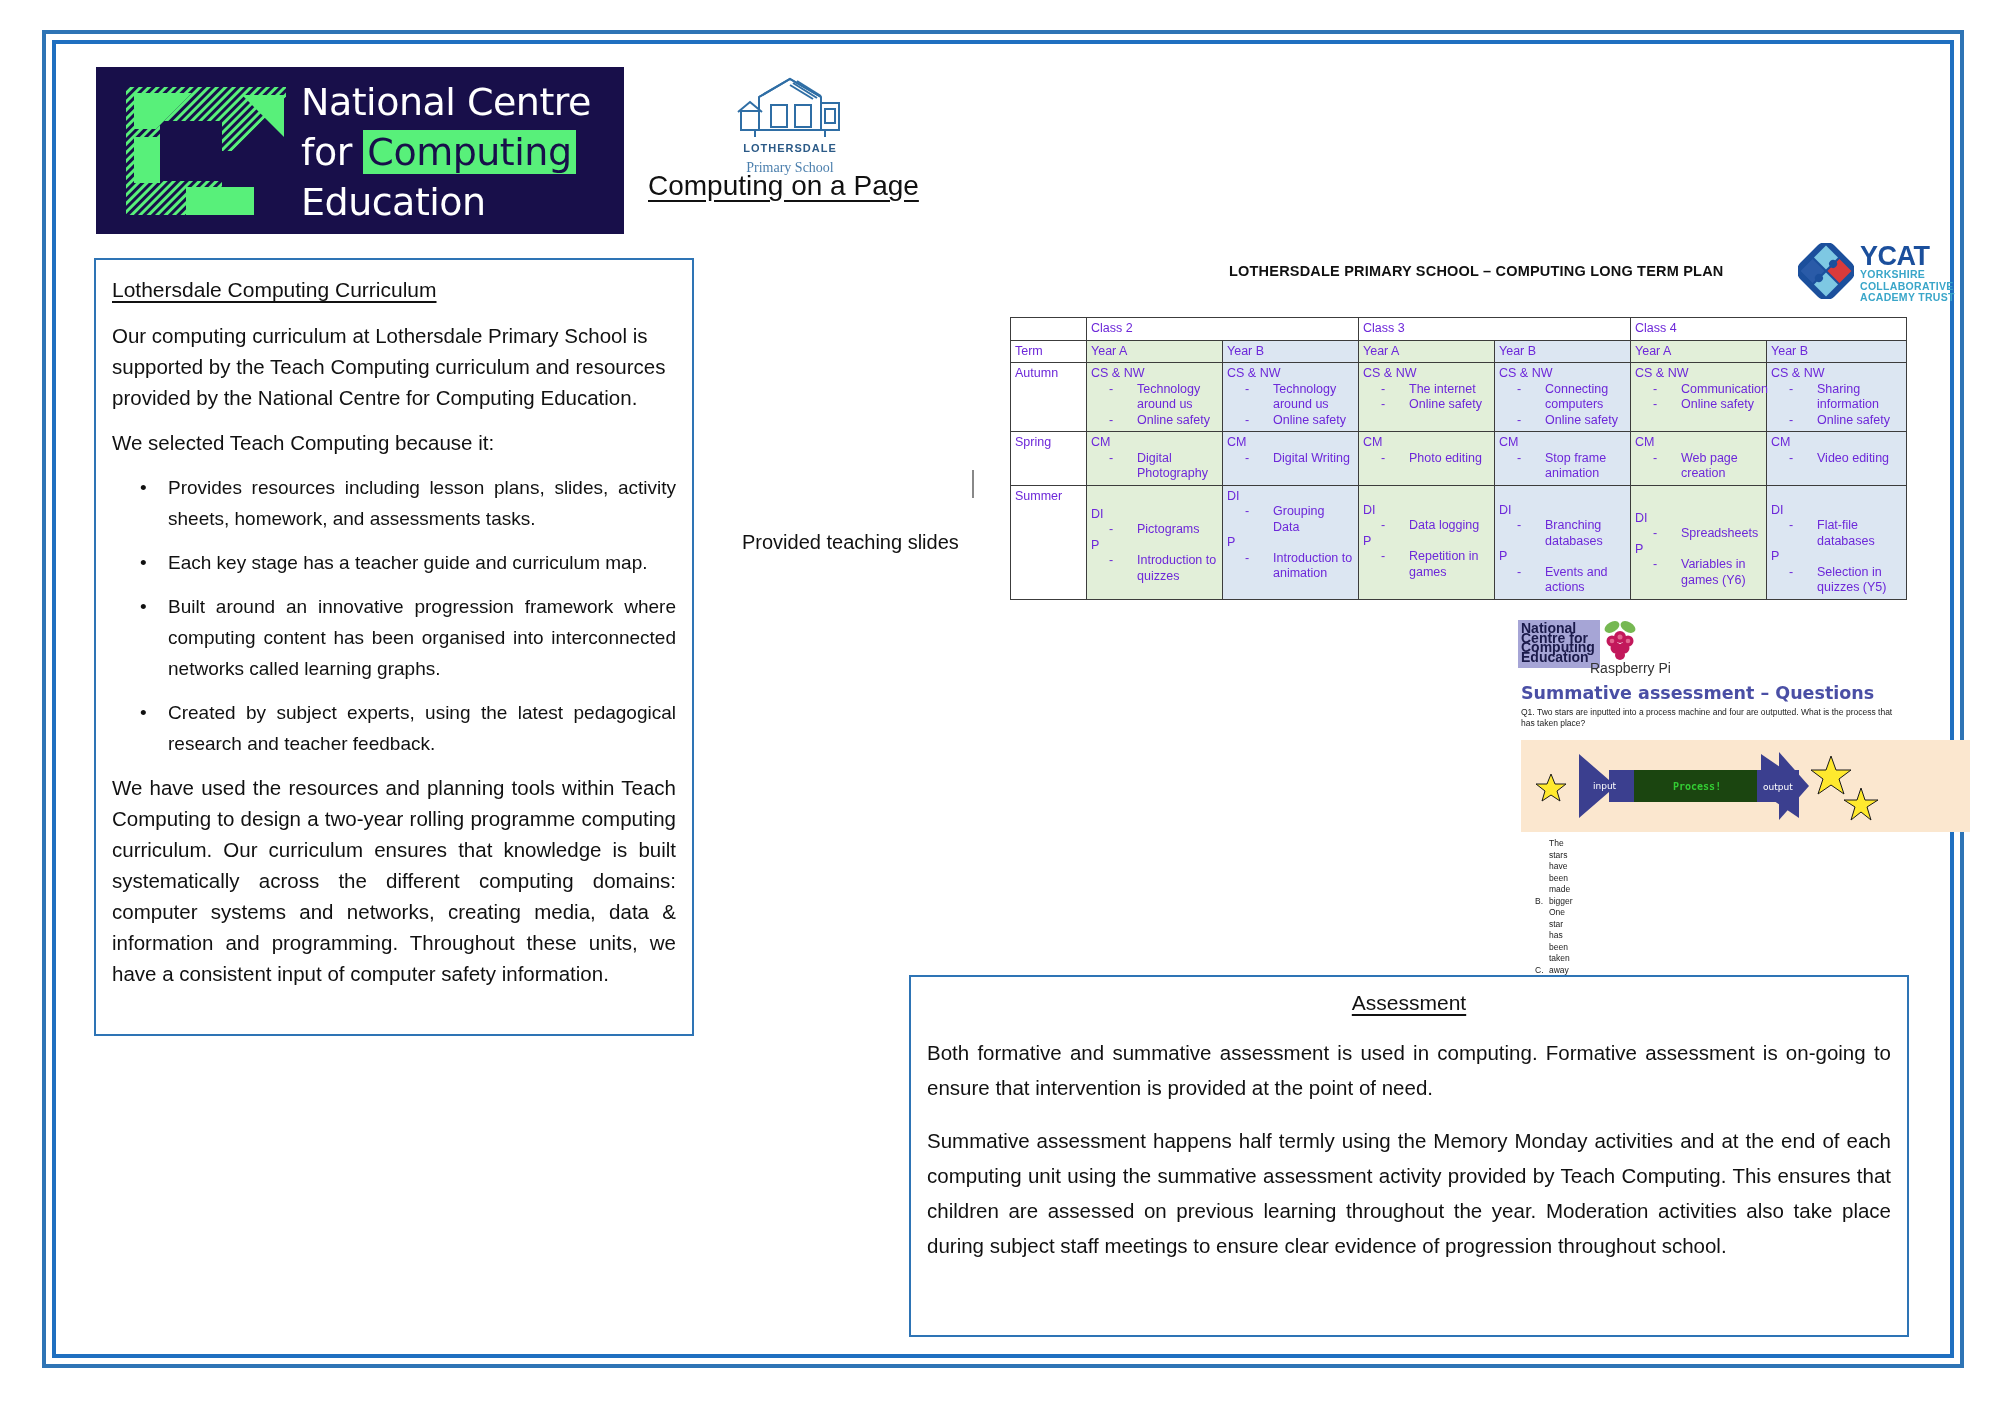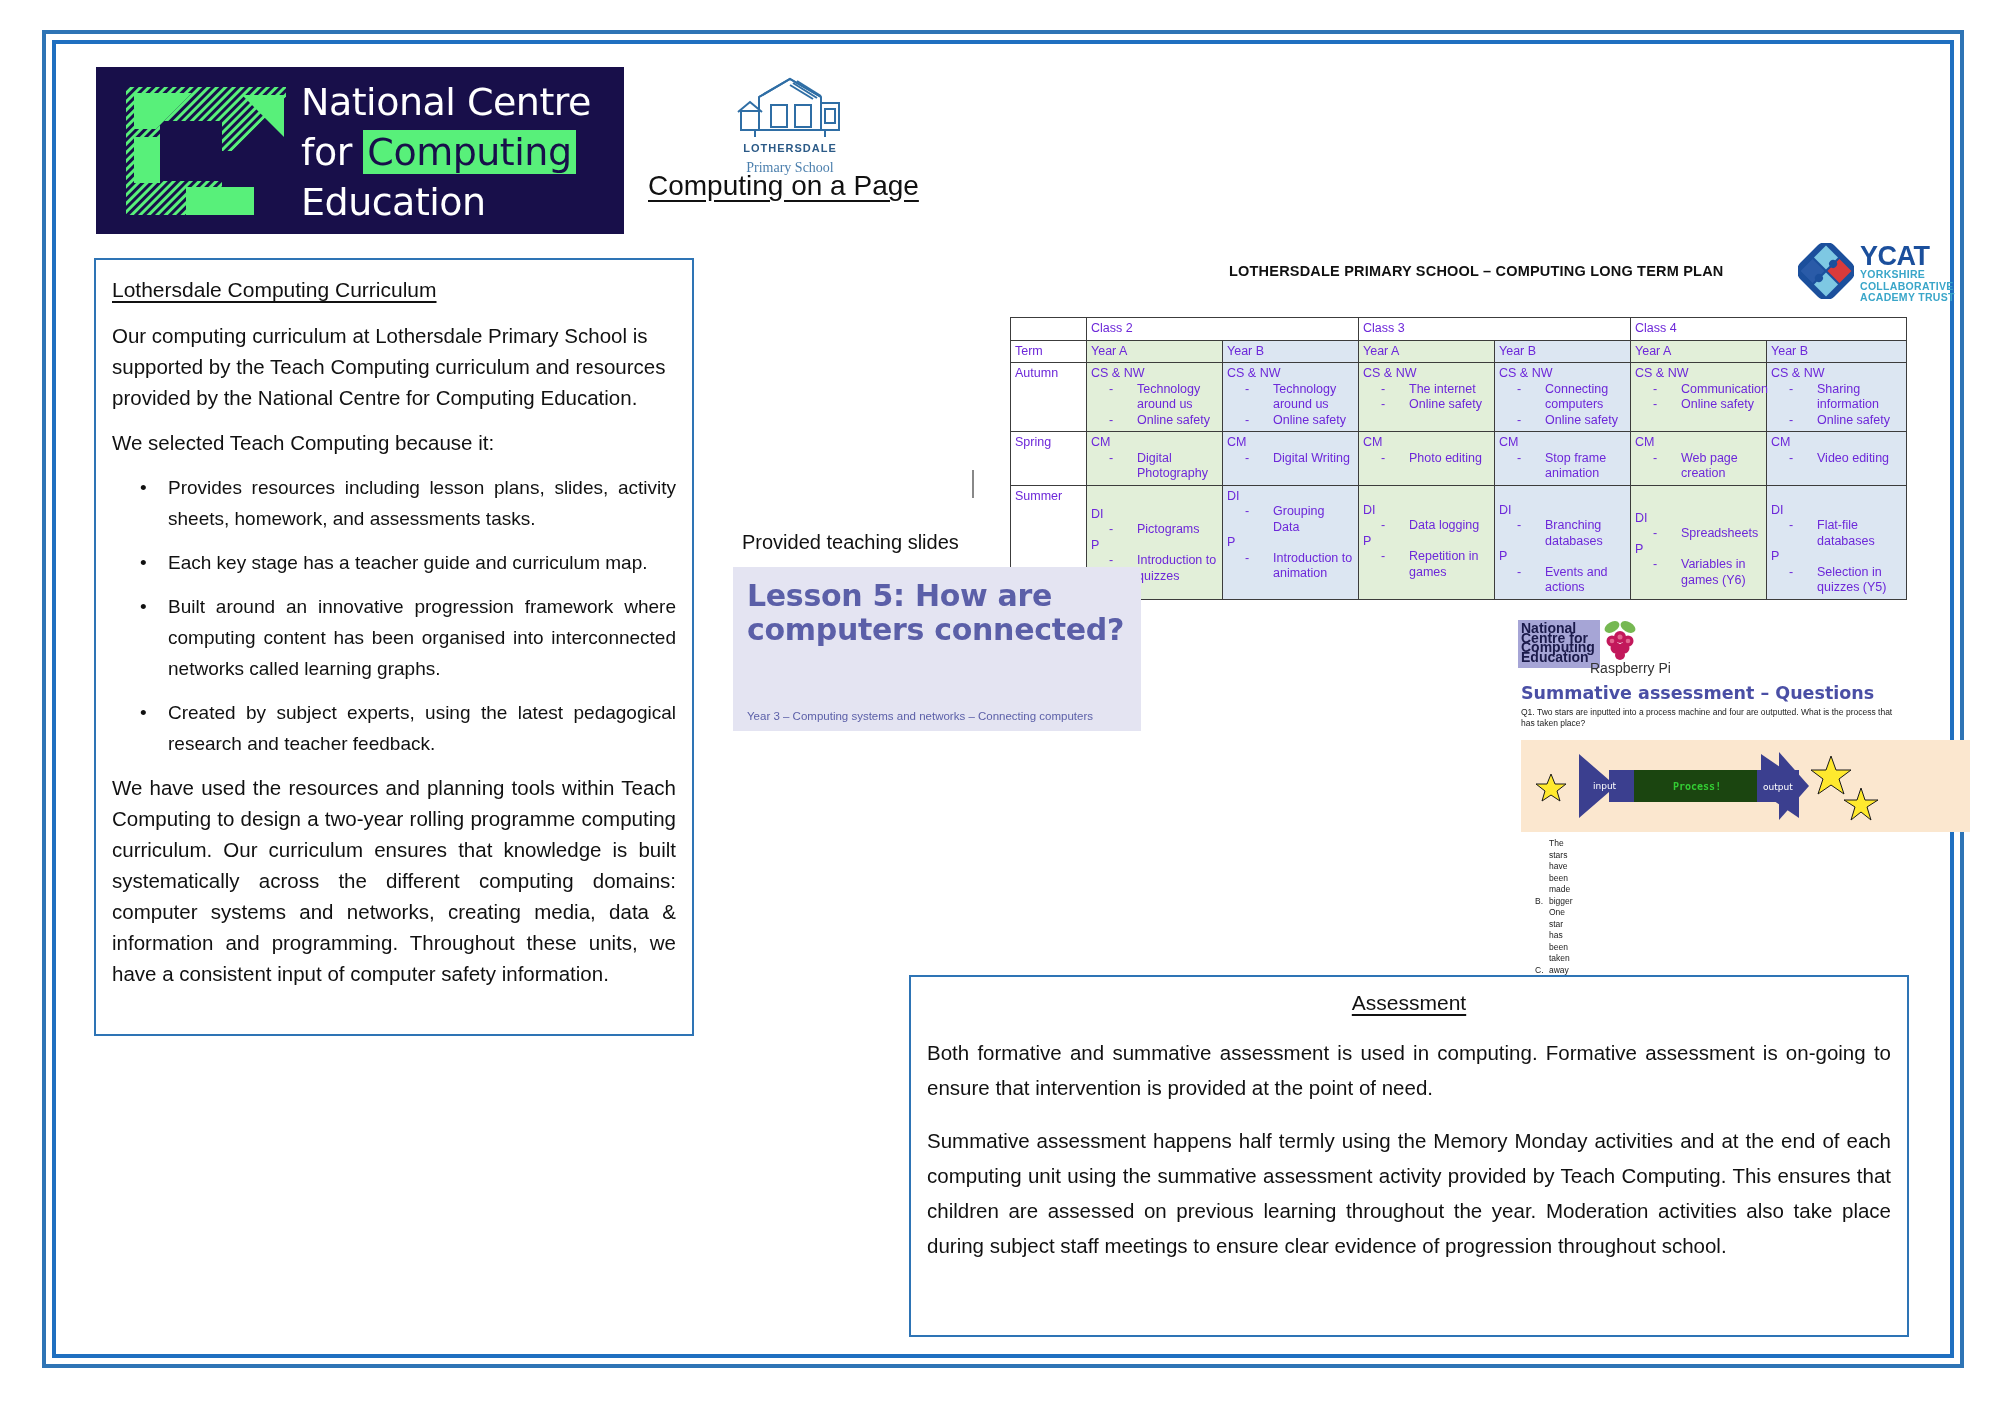--- a/index.html
+++ b/index.html
@@ -365,24 +365,20 @@
                 </ul>
           </td>
         </tr>
       </tbody>
         </table>
     </div>
 
     <div class="tick"></div>
 
     <div class="pts-label">Provided teaching slides</div>
-    <div class="slide">
-      <h2>Lesson 5: How are computers connected?</h2>
-      <div class="sub2">Year 3 – Computing systems and networks – Connecting computers</div>
-    </div>
 
     <div class="smalllogos">
       <div class="ncce-small">National Centre for Computing Education</div>
       <svg style="position:absolute;left:74px;top:0;" width="56" height="42" viewBox="0 0 56 42">
         <g fill="#76b852">
           <ellipse cx="20" cy="7" rx="8" ry="5" transform="rotate(-30 20 7)"></ellipse>
           <ellipse cx="36" cy="7" rx="8" ry="5" transform="rotate(30 36 7)"></ellipse>
         </g>
         <g fill="#c2185b">
           <circle cx="28" cy="17" r="6"></circle>

